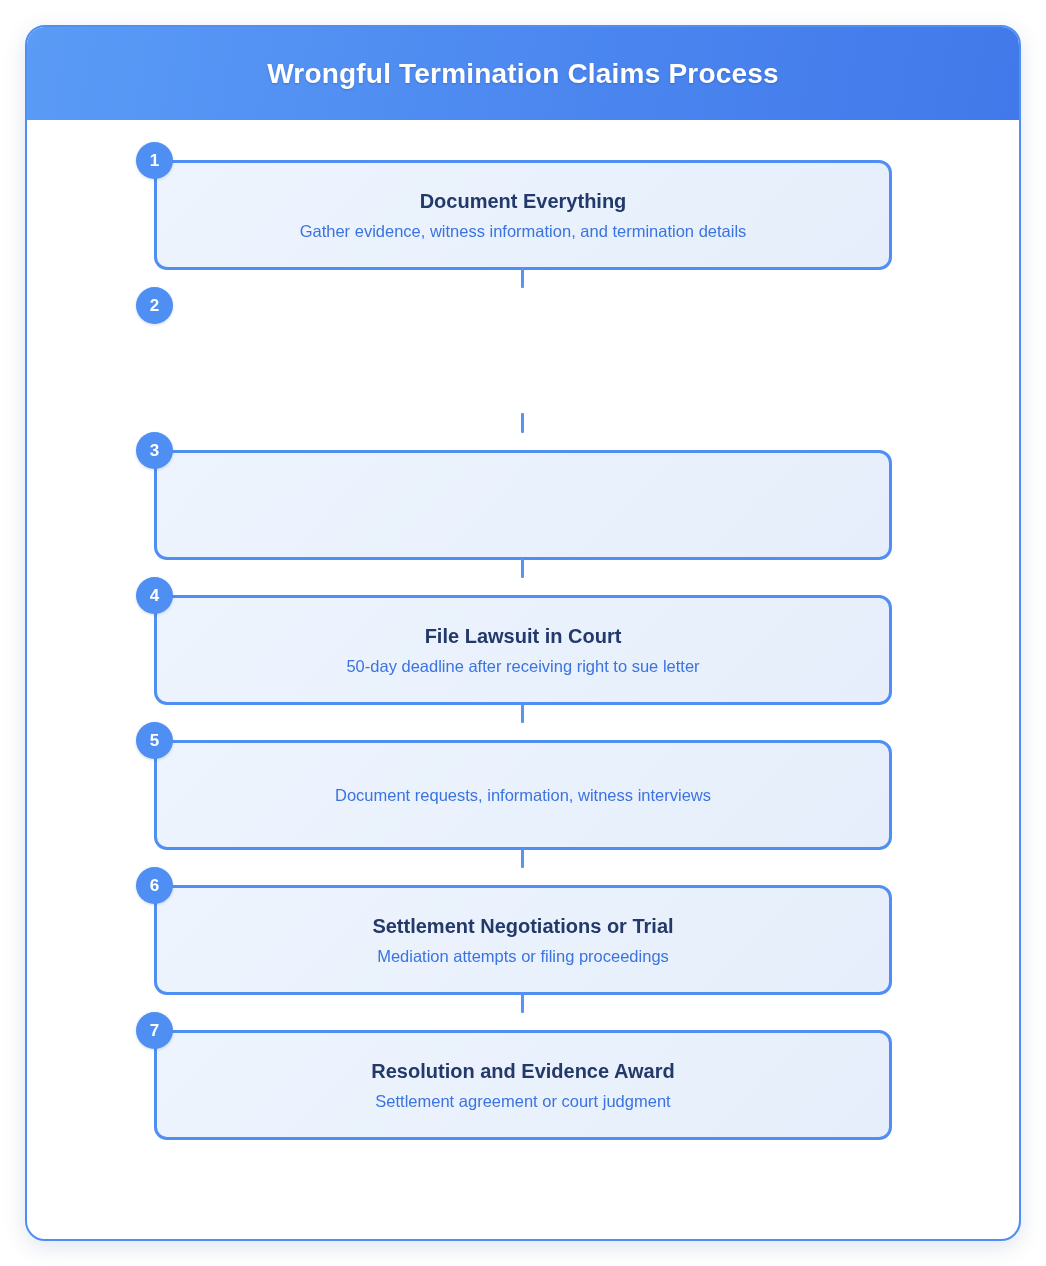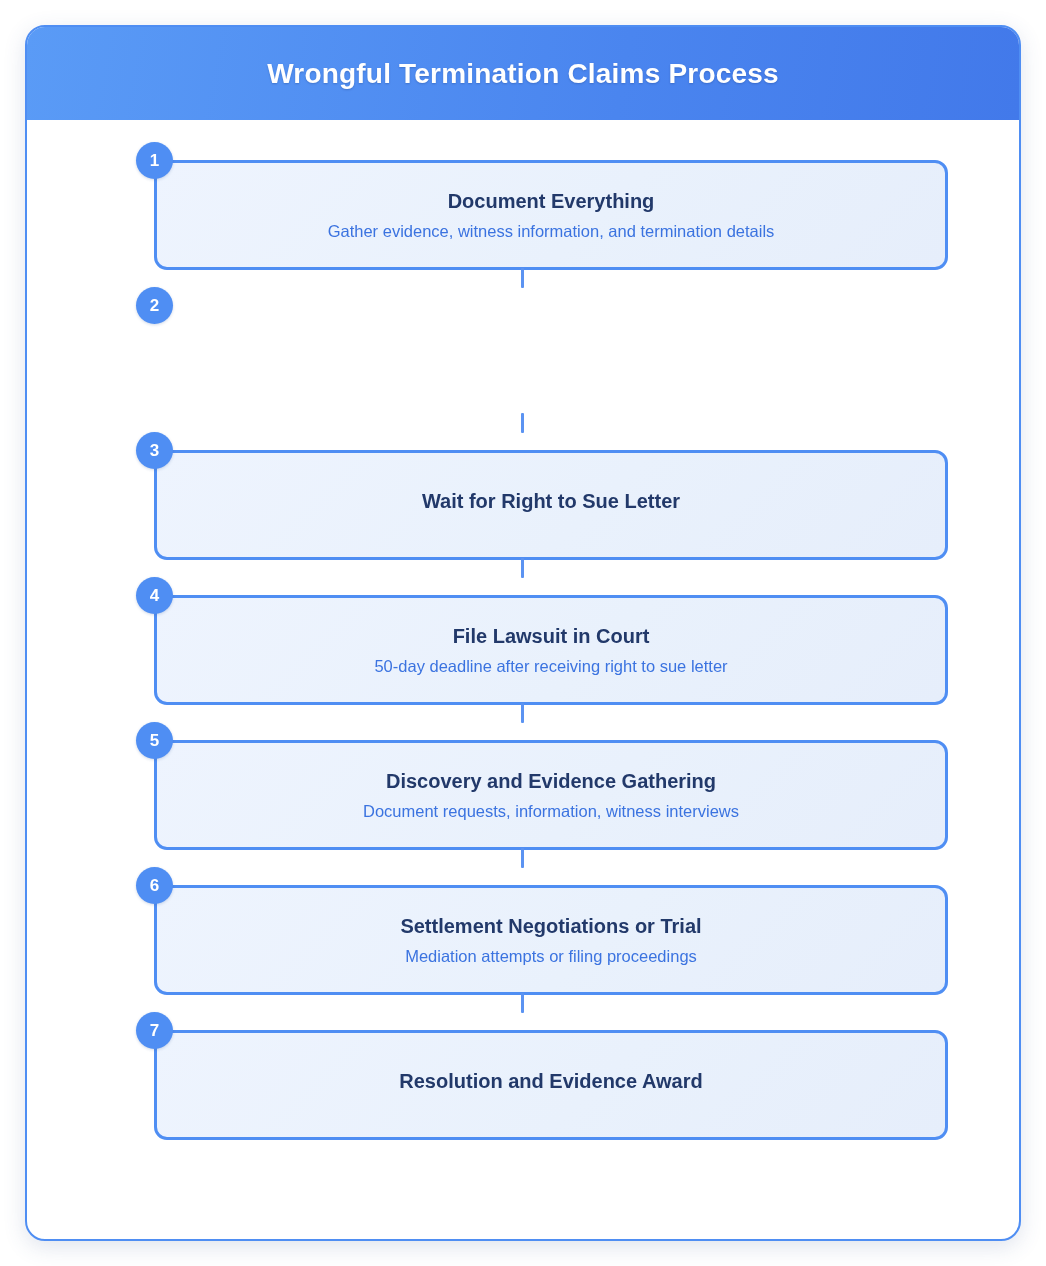--- a/index.html
+++ b/index.html
@@ -77,21 +77,21 @@
     height: 20px;
     background: #5b93f2;
     border-radius: 1px;
   }
 
   
   .step-card {
     position: absolute;
     left: 127px;      
     top: 18px;
-    width: 794px;     
+    width: 738px;     
     height: 110px;
     box-sizing: border-box;
     background: linear-gradient(135deg, #eef4fe 0%, #e9f1fc 55%, #e6eefb 100%);
     border: 3px solid #4f8ef3;
     border-radius: 13px;
     display: flex;
     flex-direction: column;
     align-items: center;
     justify-content: center;
   }
@@ -153,55 +153,54 @@
       </div>
 
       <div class="step">
         <div class="connector"></div>
         <div class="step-badge">2</div>
       </div>
 
       <div class="step">
         <div class="connector"></div>
         <div class="step-card">
-          <div class="step-title">Wait for Right to Sue Letter</div>
         </div>
         <div class="step-badge">3</div>
       </div>
 
       <div class="step">
         <div class="connector"></div>
         <div class="step-card">
           <div class="step-title">File Lawsuit in Court</div>
           <div class="step-desc">50-day deadline after receiving right to sue letter</div>
         </div>
         <div class="step-badge">4</div>
       </div>
 
       <div class="step">
         <div class="connector"></div>
         <div class="step-card">
-          <div class="step-title">Discovery and Evidence Gathering</div>
           <div class="step-desc">Document requests, information, witness interviews</div>
         </div>
         <div class="step-badge">5</div>
       </div>
 
       <div class="step">
         <div class="connector"></div>
         <div class="step-card">
           <div class="step-title">Settlement Negotiations or Trial</div>
           <div class="step-desc">Mediation attempts or filing proceedings</div>
         </div>
         <div class="step-badge">6</div>
       </div>
 
       <div class="step">
         <div class="connector"></div>
         <div class="step-card">
           <div class="step-title">Resolution and Evidence Award</div>
+          <div class="step-desc">Settlement agreement or court judgment</div>
         </div>
         <div class="step-badge">7</div>
       </div>
 
     </div>
   </div>
 </div>
 
 </body></html>

